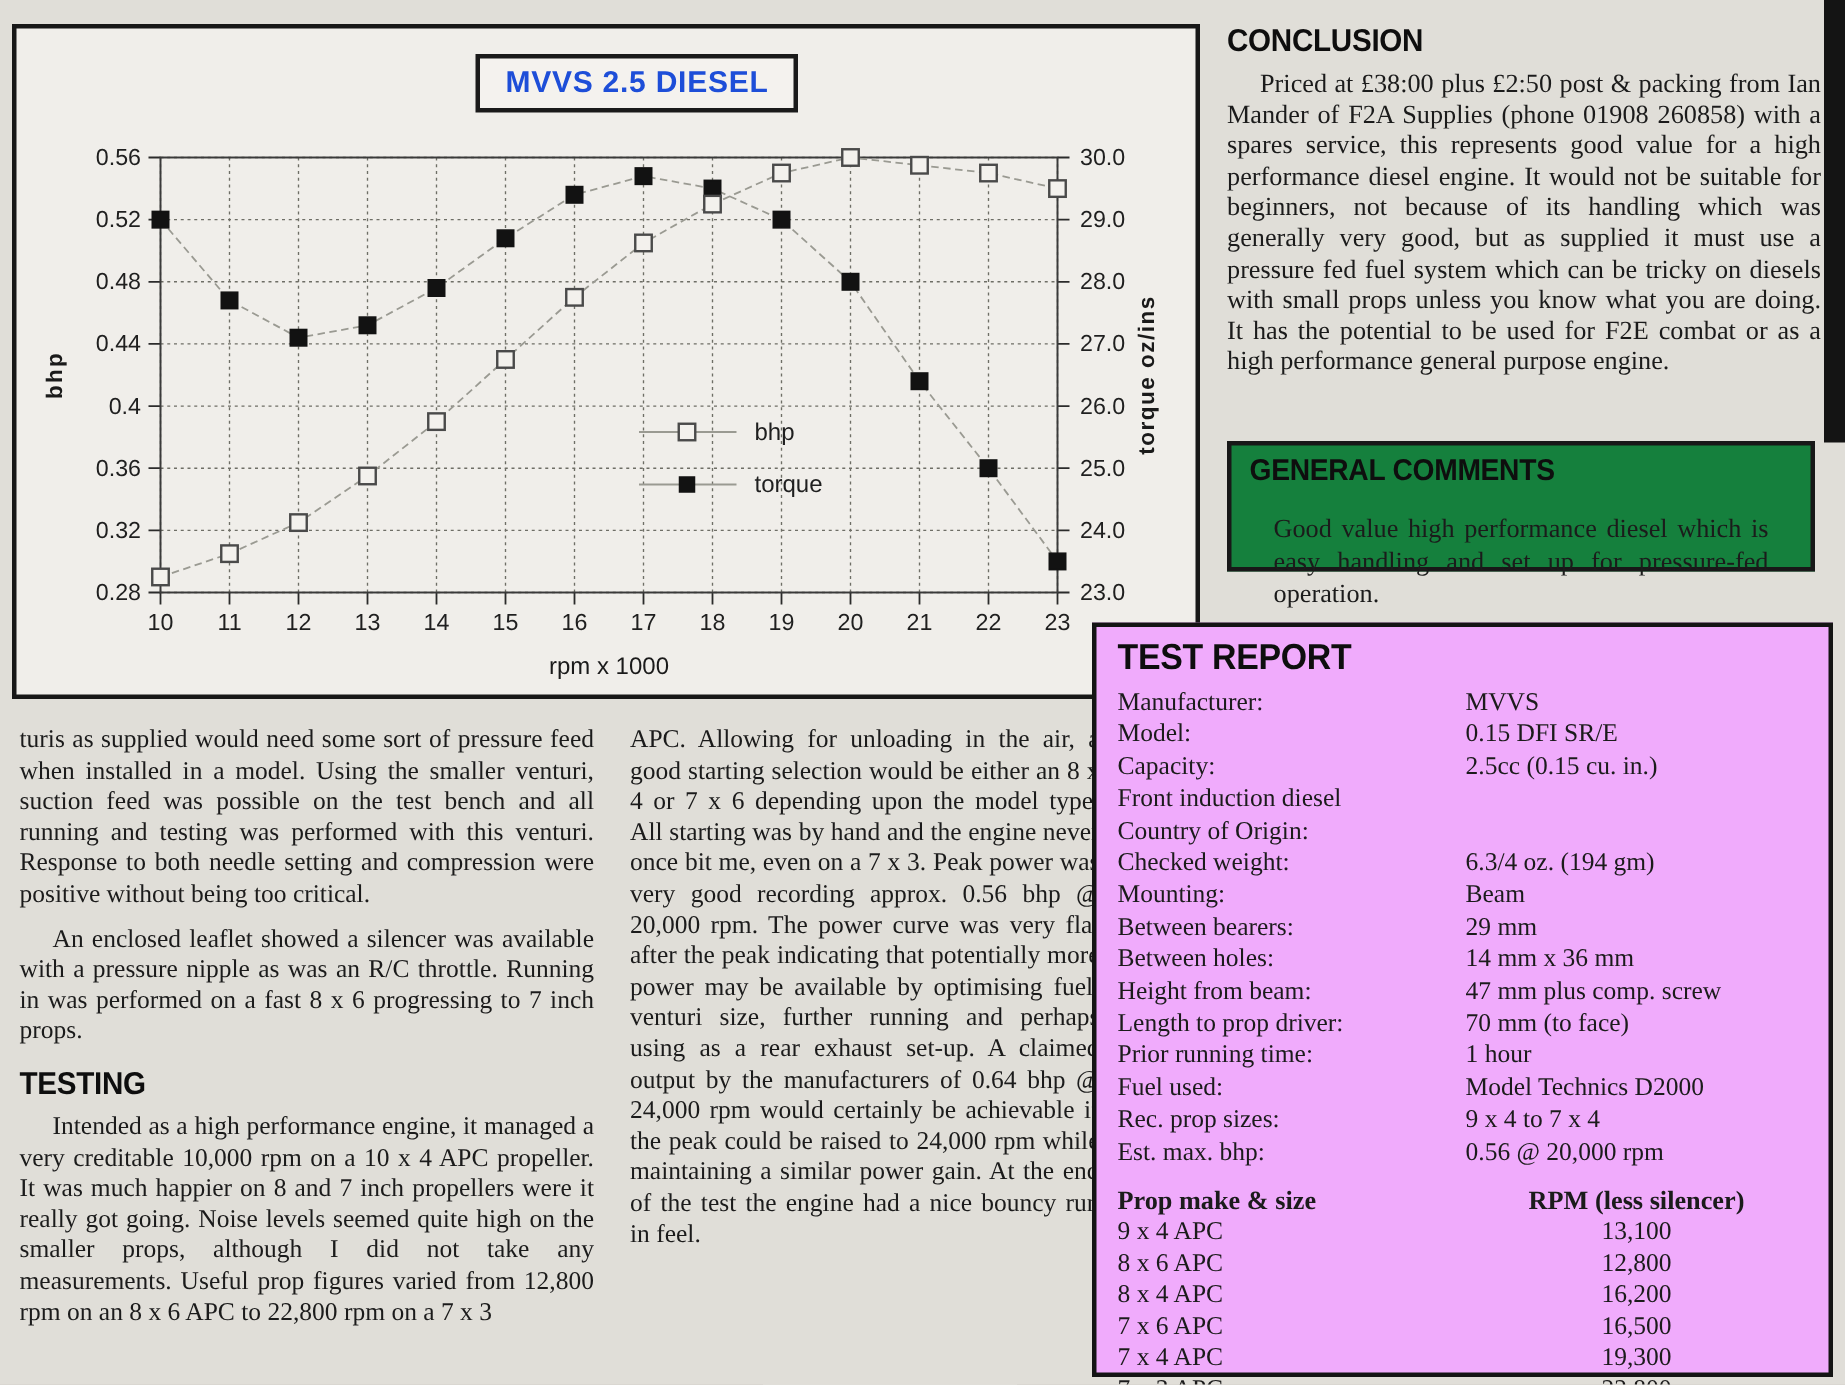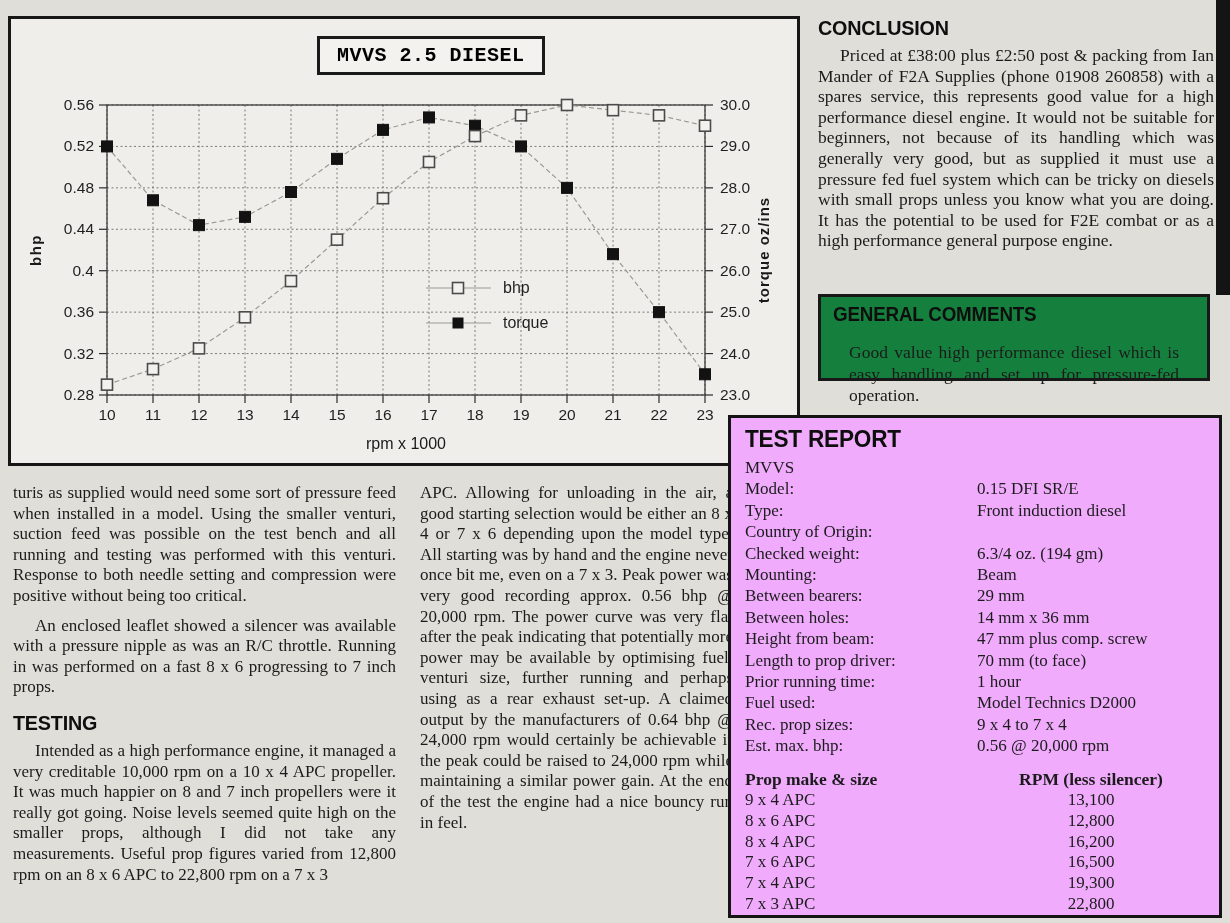--- a/index.html
+++ b/index.html
@@ -2,21 +2,21 @@
 <html><head>
 <meta charset="utf-8">
 <style>
   html,body{margin:0;padding:0;}
   body{width:1230px;height:923px;overflow:hidden;background:#cfccc6;}
   .page{position:relative;width:1230px;height:923px;background:#e0ded8;font-family:"Liberation Serif",serif;color:#1b1b1b;}
 
   
   .chart-panel{position:absolute;left:8px;top:16px;width:792px;height:450px;box-sizing:border-box;border:3px solid #171717;background:#f0eeea;}
   .chart-title-box{position:absolute;left:306px;top:17px;border:3px solid #1a1a1a;background:#f4f2ee;padding:5px 17px;z-index:3;}
-  .chart-title-box span{font-family:Liberation Mono, monospace;font-weight:700;font-size:20px;letter-spacing:0.5px;color:#000000;}
+  .chart-title-box span{font-family:Liberation Sans, sans-serif;font-weight:700;font-size:20px;letter-spacing:0.5px;color:#1d4ed8;}
   #chart-svg{position:absolute;left:0;top:0;}
 
   
   .col{position:absolute;}
   .col1{left:13px;top:483px;width:383px;}
   .col2{left:408px;top:483px;width:313px;margin-left:12px;}
   .col3{left:818px;top:16px;width:396px;}
   p.body{font-size:17px;line-height:20.6px;text-align:justify;margin:0 0 9px 0;text-indent:22px;}
   p.noindent{text-indent:0;}
   .col3 p.body{font-size:17.5px;line-height:20.6px;}
@@ -207,28 +207,32 @@
 
   <div class="gc-box">
     <h3 class="hd">GENERAL COMMENTS</h3>
     <p class="body noindent">Good value high performance diesel which is easy handling and set up for pressure-fed operation.</p>
   </div>
 
   <div class="tr-box">
     <h3 class="hd">TEST REPORT</h3>
     <div id="spec-rows">
         <div class="spec-row">
+          <span class="spec-label">Manufacturer:</span>
           <span class="spec-value">MVVS</span>
         </div>
         <div class="spec-row">
           <span class="spec-label">Model:</span>
           <span class="spec-value">0.15 DFI SR/E</span>
         </div>
         <div class="spec-row">
-          <span class="spec-label">Type:</span>
+          <span class="spec-label">Capacity:</span>
+          <span class="spec-value">2.5cc (0.15 cu. in.)</span>
+        </div>
+        <div class="spec-row">
           <span class="spec-value">Front induction diesel</span>
         </div>
         <div class="spec-row">
           <span class="spec-label">Country of Origin:</span>
         </div>
         <div class="spec-row">
           <span class="spec-label">Checked weight:</span>
           <span class="spec-value">6.3/4 oz. (194 gm)</span>
         </div>
         <div class="spec-row">

